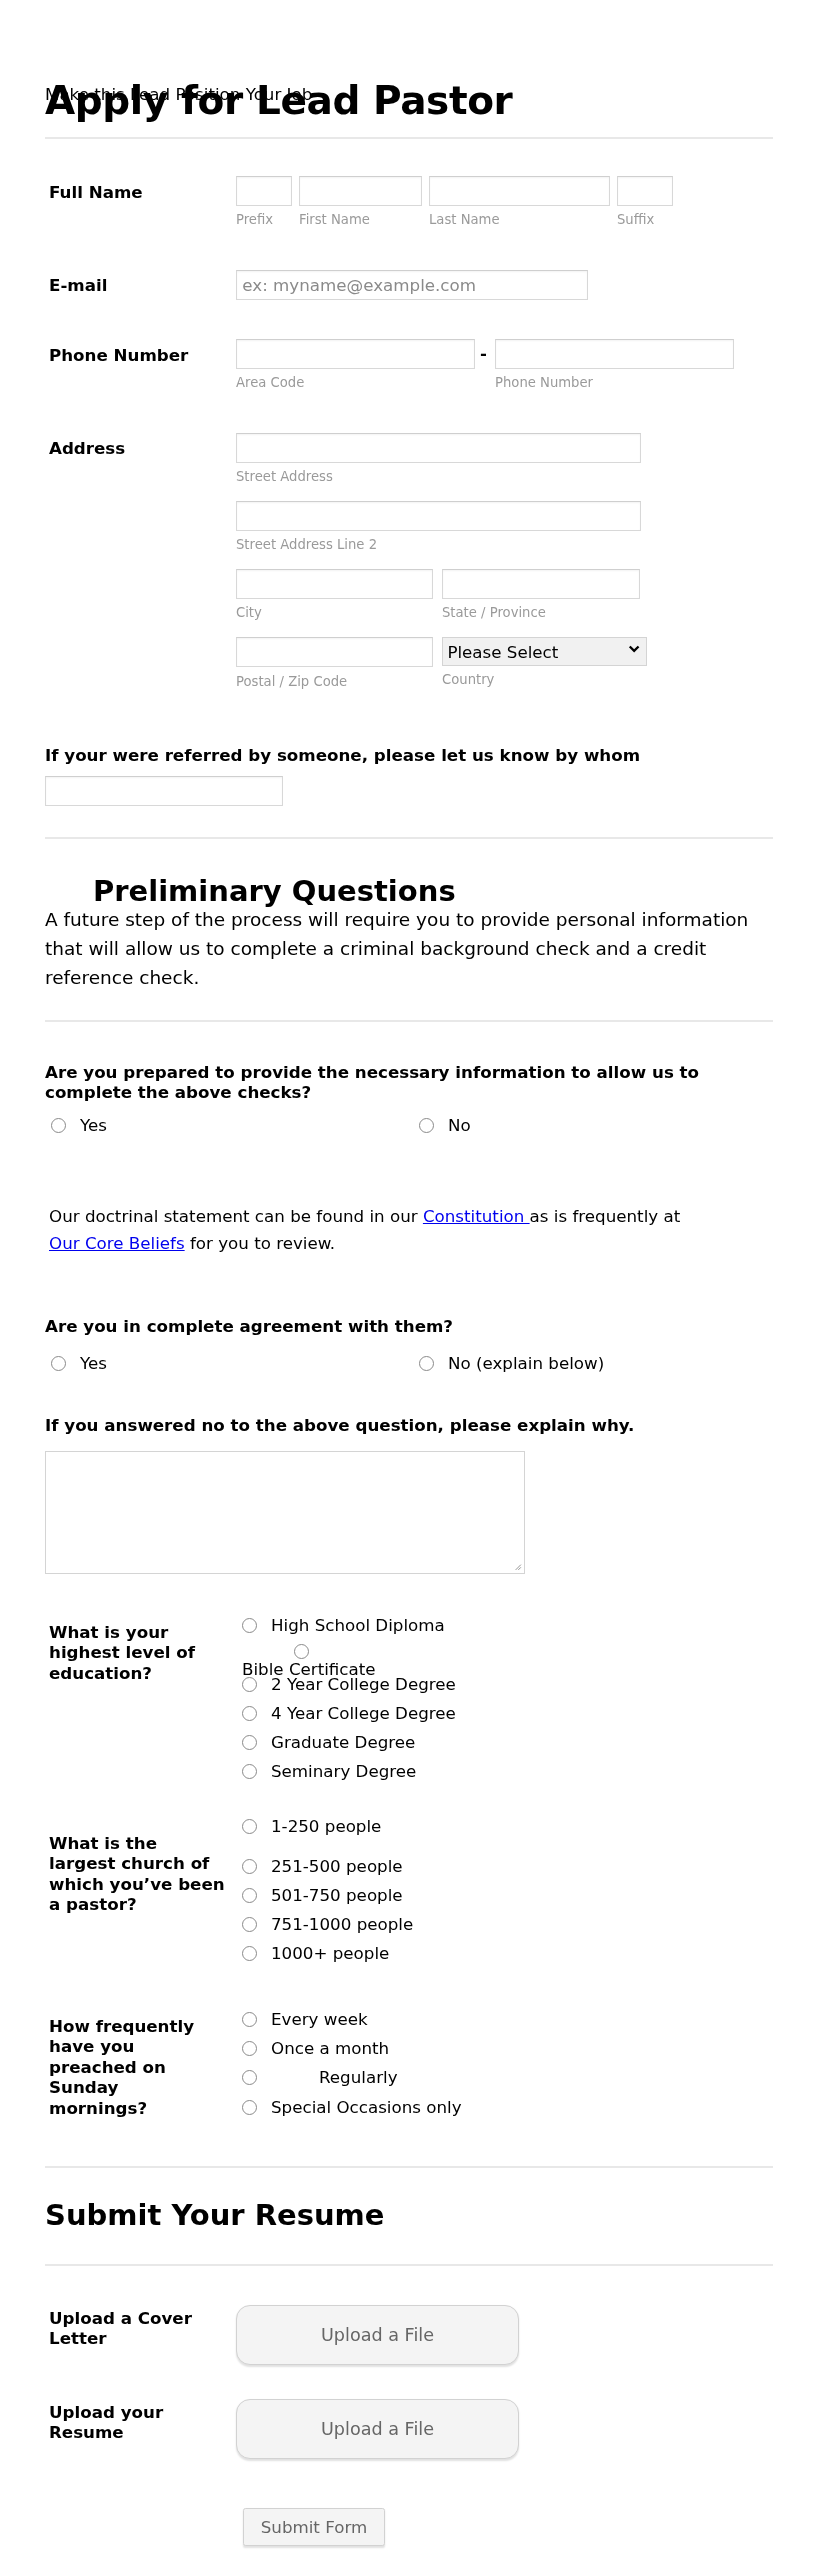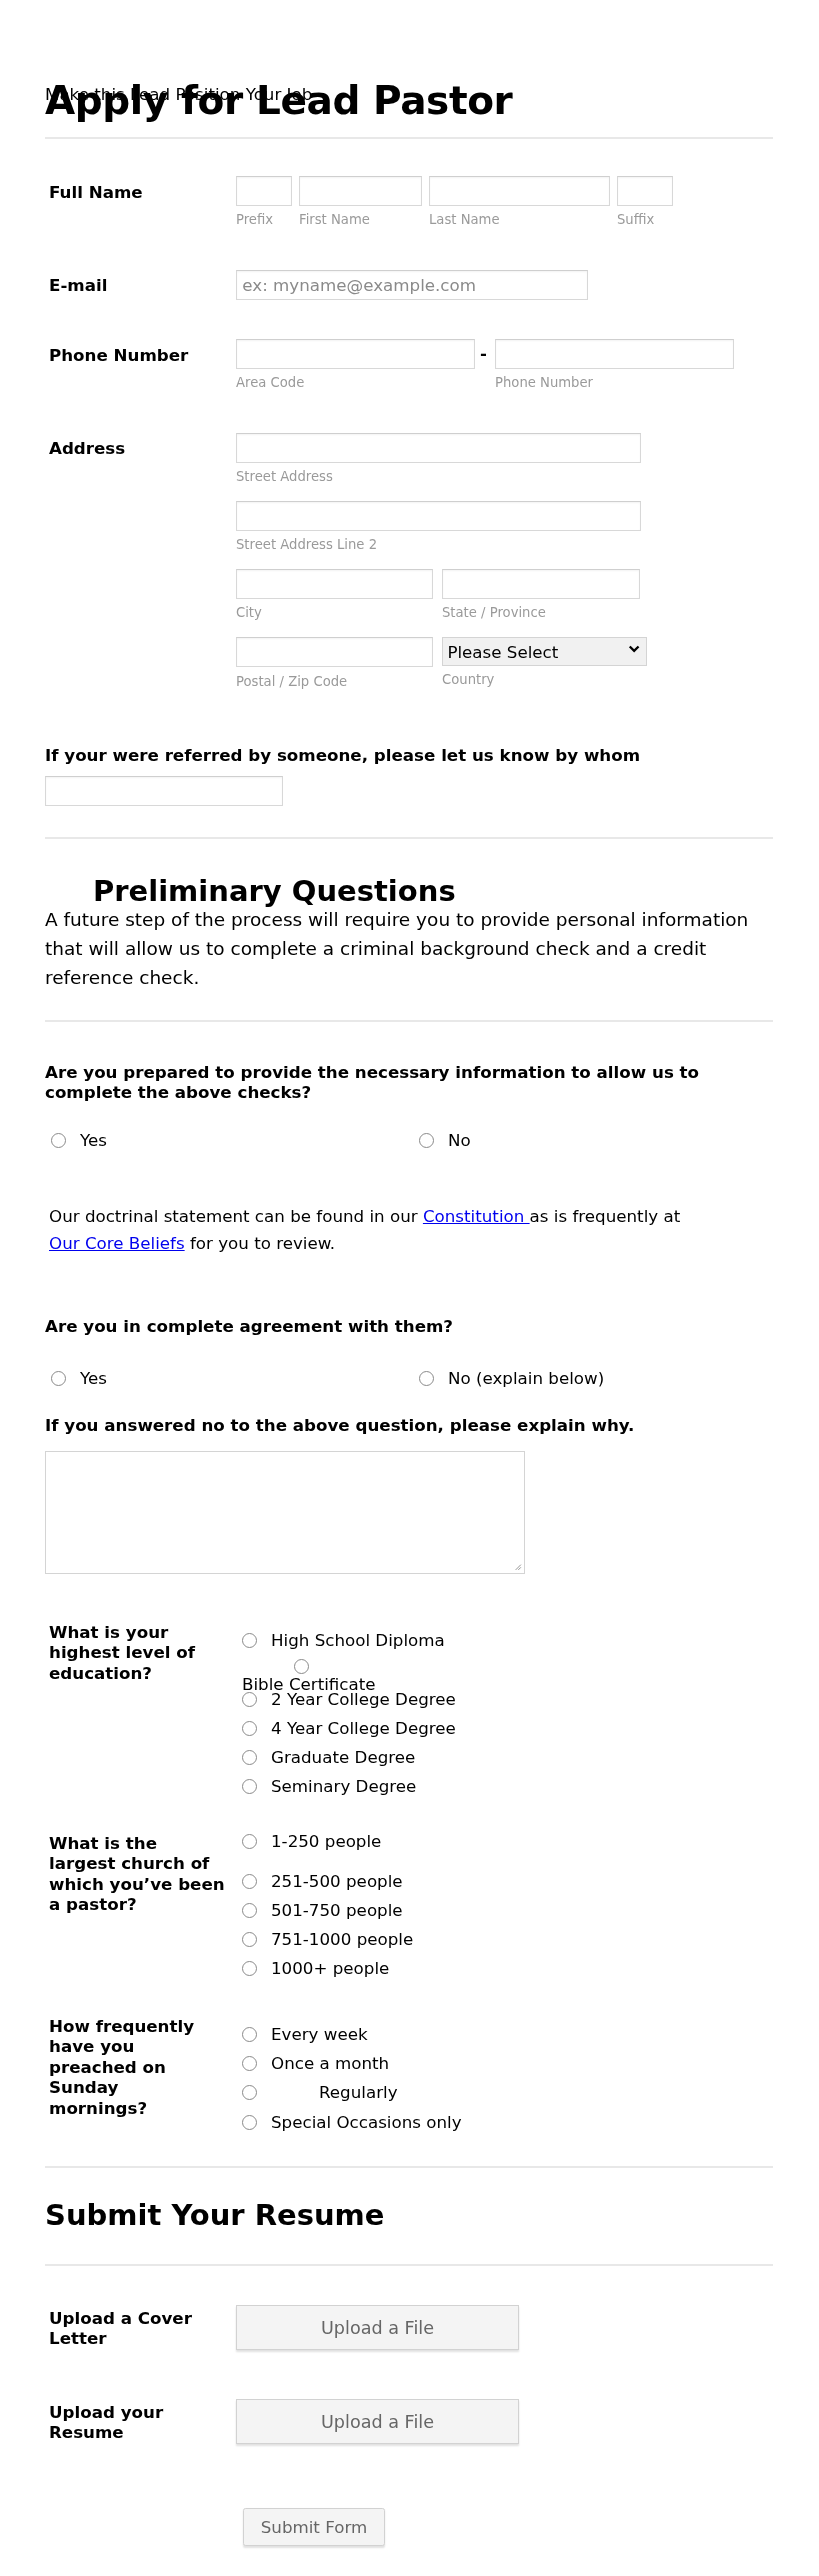--- a/index.html
+++ b/index.html
@@ -31,34 +31,34 @@
     font-family: "DejaVu Sans", "Liberation Sans", sans-serif; font-size: 16.7px;
     padding: 0 5.3px; color: #000;
   }
   .field input::placeholder { color: #8a8a8a; }
   .sublabel { position: absolute; font-size: 13.2px; color: #9a9a9a; }
   .select {
     position: absolute; height: 29px; border: 1.8px solid #d4d4d4; background: #f1f1f1;
     font-size: 16.7px; padding: 3.5px 0 0 4.4px; color: #000;
   }
   .select .chev { position: absolute; right: 5.3px; top: 5.3px; width: 12.3px; height: 12.3px; }
-  .radio-row { position: absolute; display: flex; align-items: center; font-size: 16.7px; margin-top: 15px; }
+  .radio-row { position: absolute; display: flex; align-items: center; font-size: 16.7px; }
   .radio {
     width: 15px; height: 15px; border: 1.3px solid #8a8a8a; border-radius: 50%;
     background: #fff; margin-right: 14px; flex: none;
   }
   .para { font-size: 18.5px; line-height: 29px; }
   .doc { font-size: 16.7px; line-height: 27px; }
   a { color: #1a0dab; text-decoration: underline; color: #0000ee; }
   .textarea {
     position: absolute; border: 1.8px solid #d4d4d4; background: #fff;
   }
   .resize { position: absolute; right: 1.8px; bottom: 1.8px; width: 8.8px; height: 8.8px; }
   .upload-btn {
-    position: absolute; width: 283px; height: 45px; border: 1.8px solid #d2d2d2; border-radius: 0;
+    position: absolute; width: 283px; height: 60px; border: 1.8px solid #d2d2d2; border-radius: 14px;
     background: #f4f4f4; box-shadow: 0 1.8px 1.8px rgba(0,0,0,0.12);
     display: flex; align-items: center; justify-content: center; font-size: 17.6px; color: #666;
   }
   .submit-btn {
     position: absolute; width: 142px; height: 38px; border: 1.8px solid #d2d2d2; border-radius: 2.6px;
     background: #f4f4f4; box-shadow: 0 1.8px 1.8px rgba(0,0,0,0.12);
     display: flex; align-items: center; justify-content: center; font-size: 16.7px; color: #666;
   }
   .dash { position: absolute; font-size: 16.7px; font-weight: bold; }
 </style>

